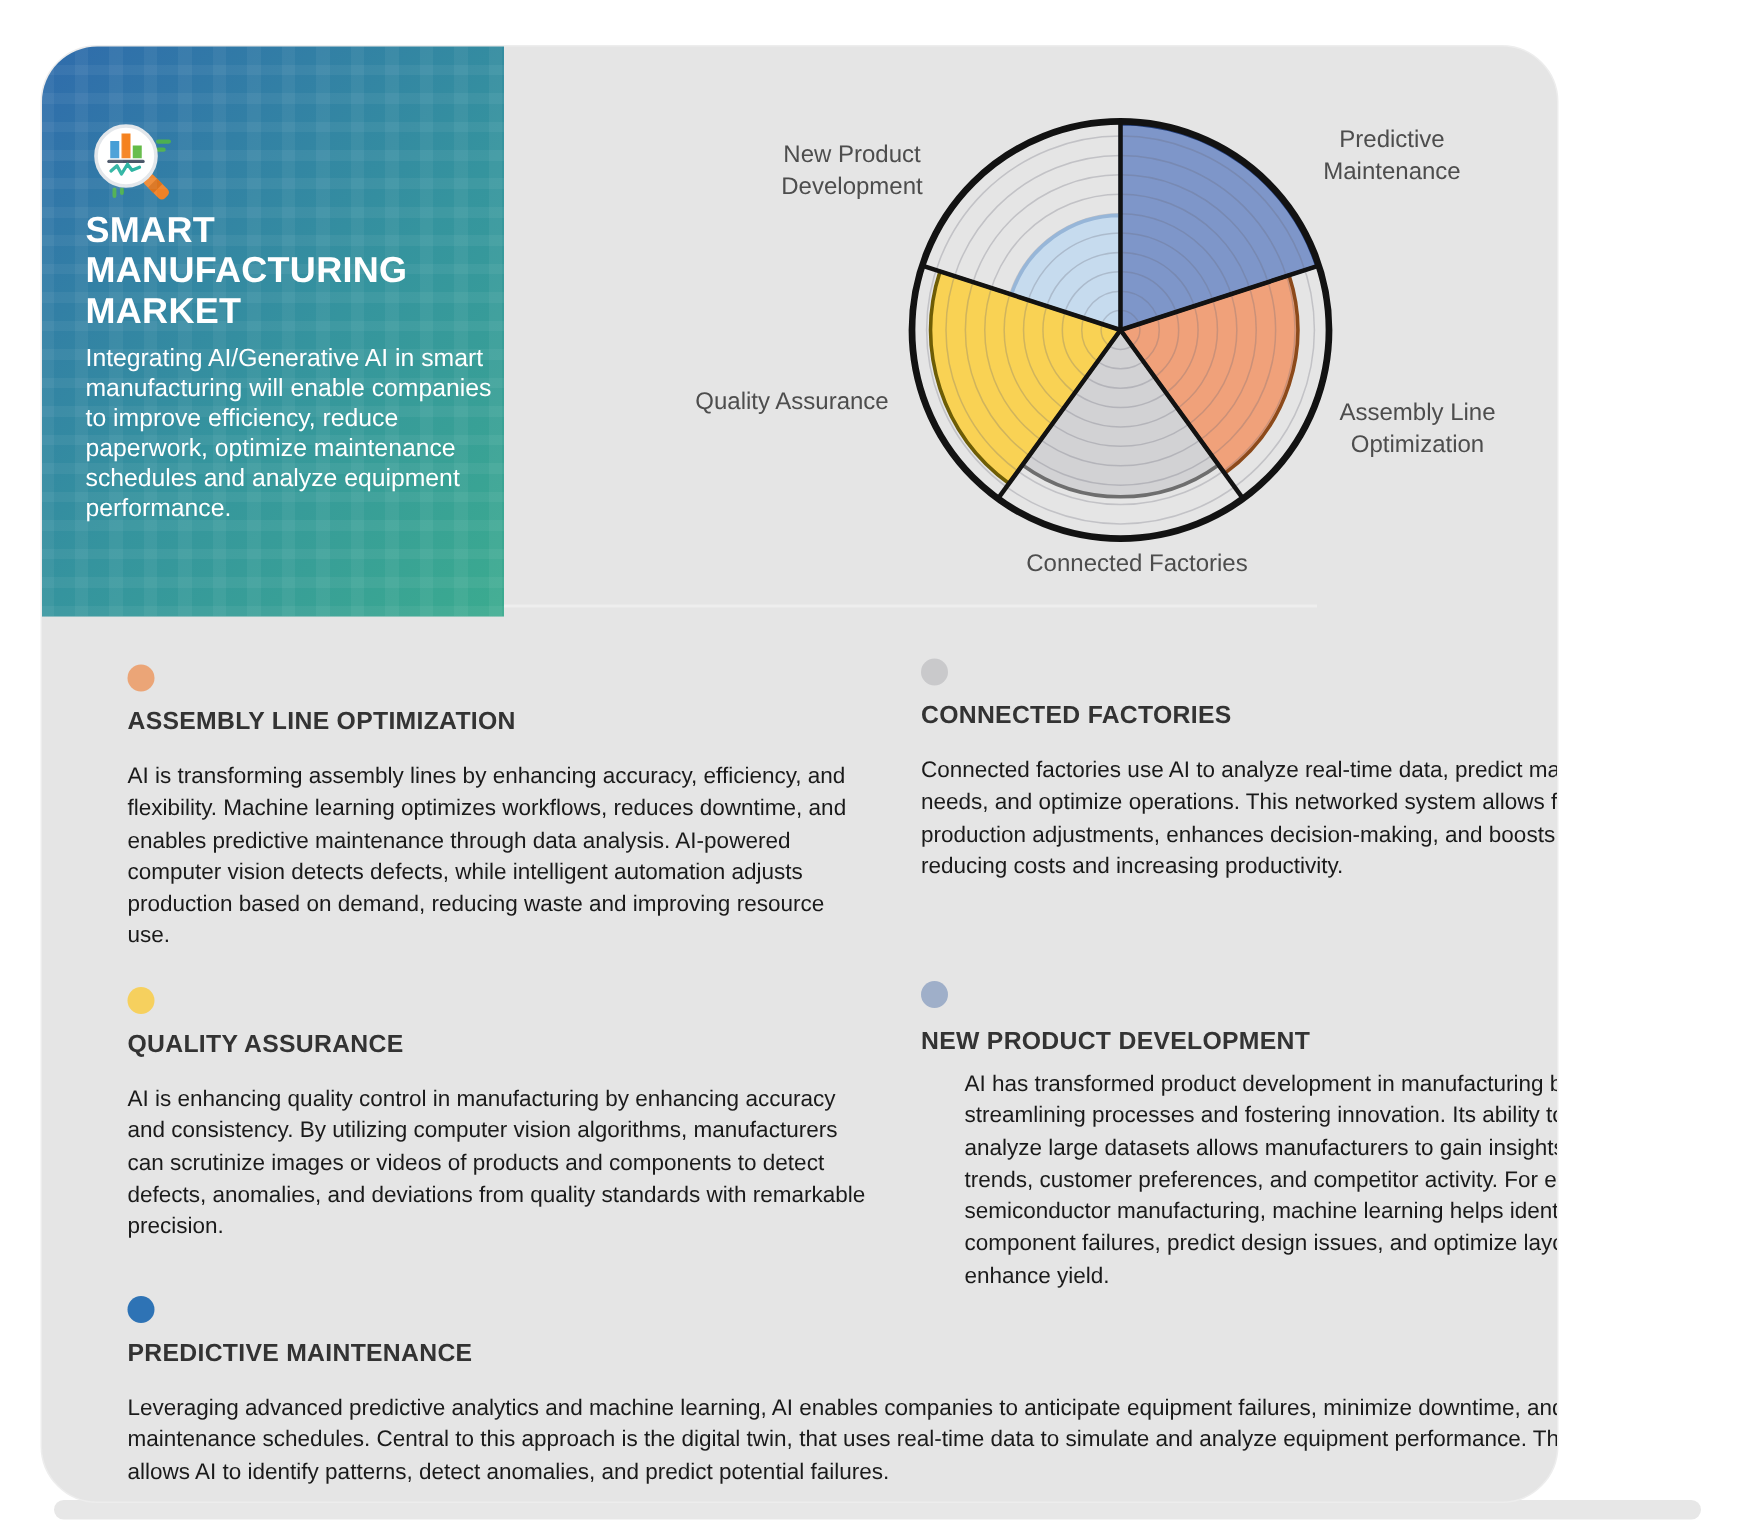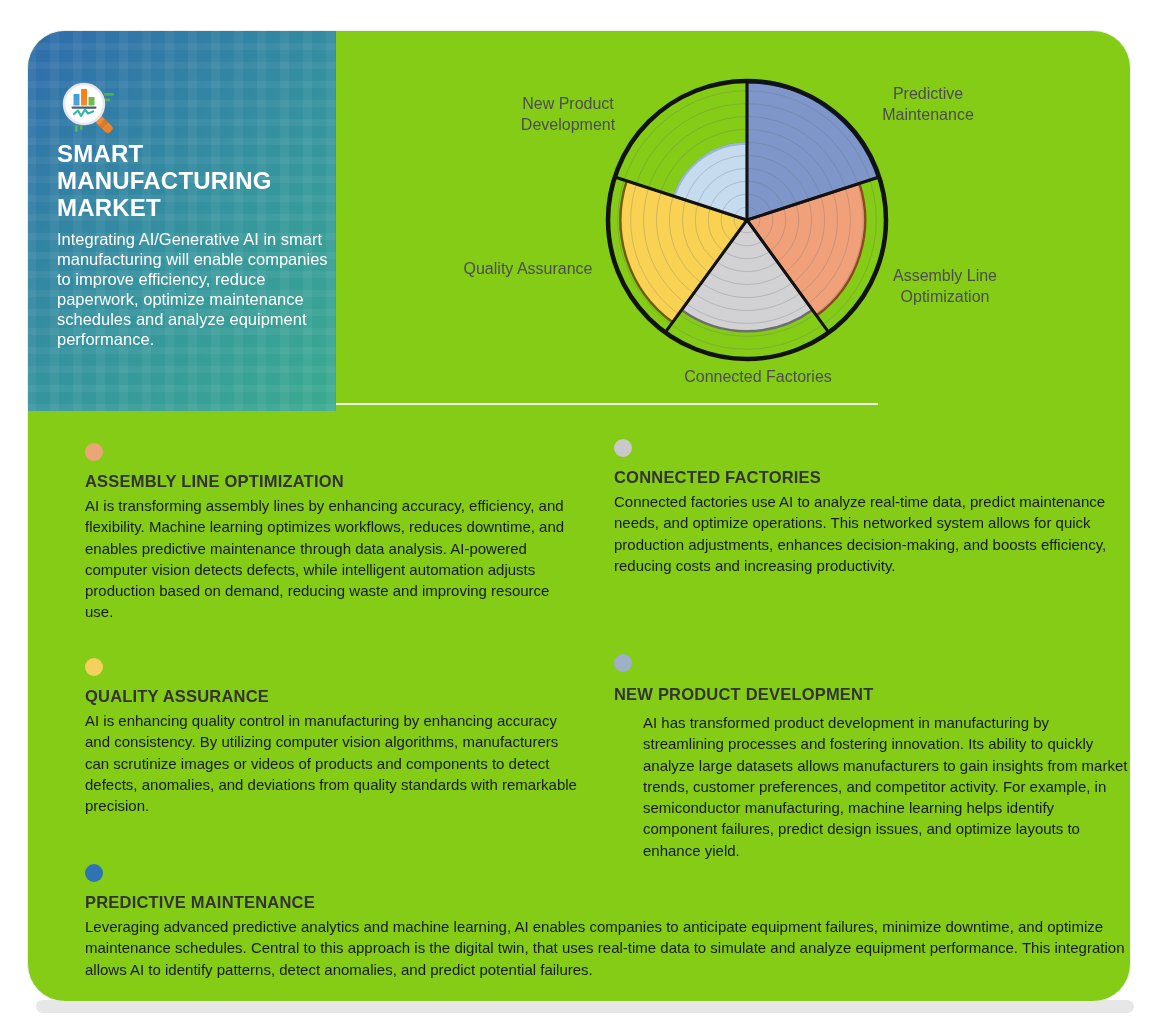--- a/index.html
+++ b/index.html
@@ -3,22 +3,22 @@
 <meta charset="utf-8">
 <style>
   * { margin:0; padding:0; box-sizing:border-box; }
   html,body { width:1170px; height:1024px; background:#ffffff;
     font-family:"Liberation Sans", sans-serif; position:relative; overflow:hidden; }
 
   
   .stack-bar { position:absolute; left:36px; top:1000px; width:1098px; height:13px;
     background:#e7e7e7; border-radius:13px; z-index:0; }
 
-  .main-card { position:absolute; left:27px; top:30px; width:1104px; height:972px;
-    background:#84cc16; border:1.5px solid #ededed; border-radius:38px;
+  .main-card { position:absolute; left:27px; top:30px; width:1012px; height:972px;
+    background:#e5e5e5; border:1.5px solid #ededed; border-radius:38px;
     z-index:1; overflow:hidden; }
 
   
   .brand-card { position:absolute; left:-1px; top:-1px; width:309px; height:381px;
     background:linear-gradient(135deg, #2f6bac 0%, #35949e 55%, #3bab8f 100%);
     border-radius:38px 0 0 0; color:#ffffff; }
   .brand-card::after { content:""; position:absolute; inset:0; border-radius:inherit;
     background:
       repeating-linear-gradient(90deg, rgba(255,255,255,.05) 0 9px, rgba(255,255,255,0) 9px 23px),
       repeating-linear-gradient(0deg, rgba(255,255,255,.05) 0 7px, rgba(255,255,255,0) 7px 19px);
@@ -46,21 +46,21 @@
   
   .section { position:absolute; }
   .sec-1 { left:57px;  top:412px; width:482px; }
   .sec-2 { left:586px; top:408px; width:514px; }
   .sec-3 { left:57px;  top:627px; width:492px; }
   .sec-4 { left:586px; top:623px; width:518px; }
   .sec-5 { left:57px;  top:833px; width:1047px; }
   .dot { width:18px; height:18px; border-radius:50%; background:#ccc; }
   .sec-heading { margin-top:11px; font-size:16.5px; font-weight:700; color:#333333;
     letter-spacing:.2px; }
-  .sec-body { margin-top:4px; font-size:15px; line-height:1.42; color:#1a1a1a; }
+  .sec-body { margin-top:16px; font-size:15px; line-height:1.42; color:#1a1a1a; }
   .sec-4 .sec-heading { margin-top:13px; }
   .sec-4 .sec-body { margin-top:8px;margin-left:29px; }
 </style>
 </head>
 <body>
 
 <div class="stack-bar"></div>
 
 <div class="main-card">
 

